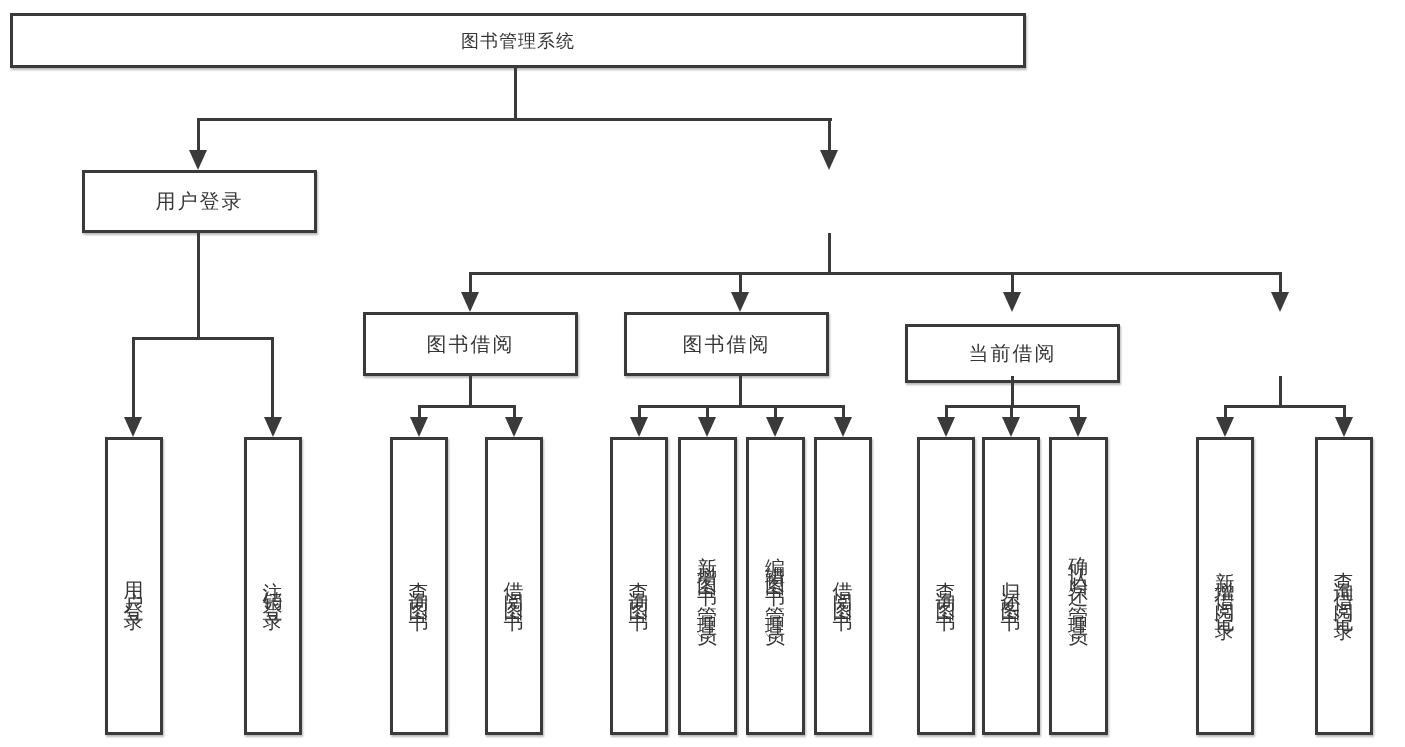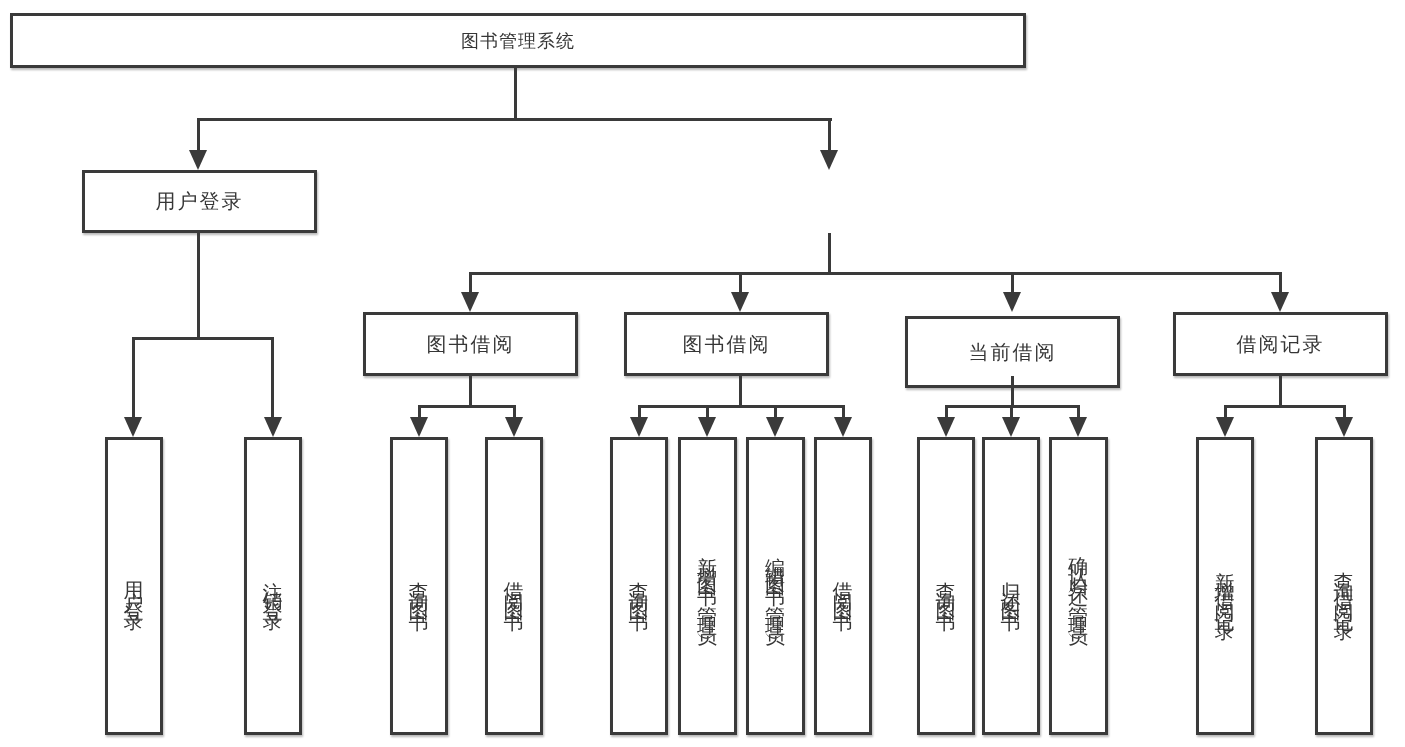--- a/index.html
+++ b/index.html
@@ -74,25 +74,22 @@
   <div class="box hbox" style="left:82px;top:170px;width:235px;height:63px;">
     <span class="lbl">用户登录</span>
   </div>
 
   <div class="box hbox" style="left:363px;top:312px;width:215px;height:64px;">
     <span class="lbl">图书借阅</span>
   </div>
   <div class="box hbox" style="left:624px;top:312px;width:205px;height:64px;">
     <span class="lbl">图书借阅</span>
   </div>
-  <div class="box hbox" style="left:905px;top:316px;width:215px;height:72px;font-family:Liberation Serif, serif;">
+  <div class="box hbox" style="left:905px;top:324px;width:215px;height:59px;font-family:Liberation Serif, serif;">
     <span class="lbl">当前借阅</span>
-  </div>
-  <div class="box hbox" style="left:1173px;top:312px;width:215px;height:64px;">
-    <span class="lbl">借阅记录</span>
   </div>
 
   <div class="box vbox" style="left:105px;top:437px;width:58px;height:298px;">
     <span class="lbl">用户登录</span>
   </div>
   <div class="box vbox" style="left:244px;top:437px;width:58px;height:298px;">
     <span class="lbl">注销登录</span>
   </div>
   <div class="box vbox" style="left:390px;top:437px;width:58px;height:298px;">
     <span class="lbl">查询图书</span>

